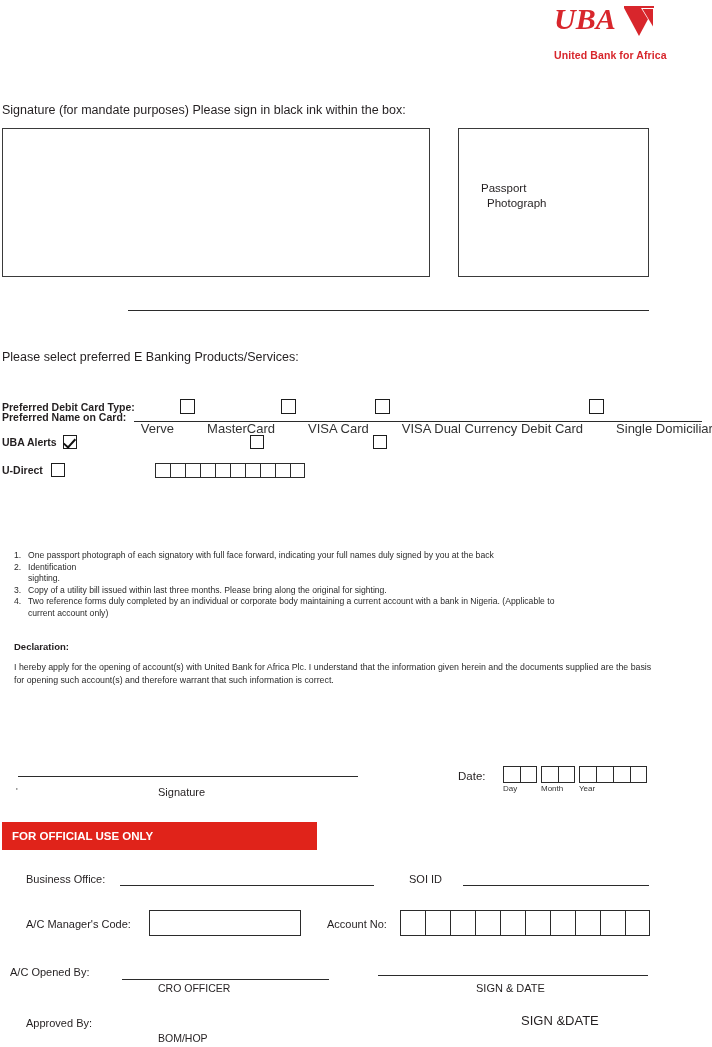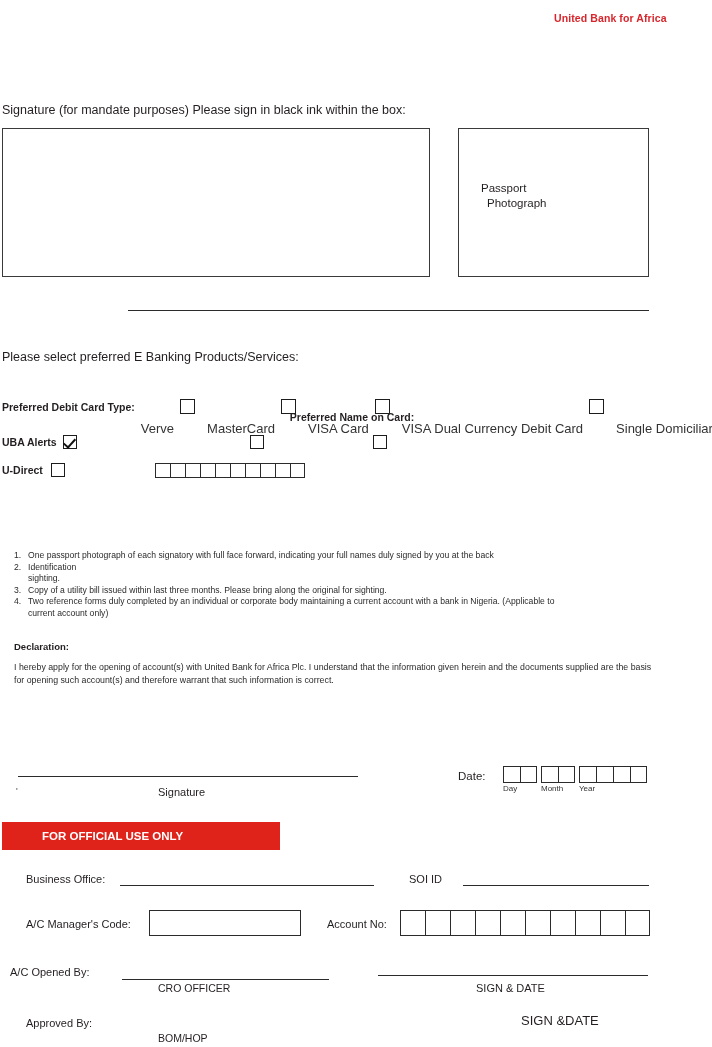--- a/index.html
+++ b/index.html
@@ -82,21 +82,21 @@
     transform: rotate(42deg);
   }
   .cb.big { width: 15px; height: 15px; }
 
   .row-debit { left: 2px; top: 377px; }
   .row-debit .gap { width: 6px; }
   .row-debit .seg { display: flex; align-items: center; }
   .row-debit .seg + .seg { margin-left: 12px; }
   .row-debit .seg .cb { margin-left: 6px; }
 
-  .row-name { left: 2px; top: 411px; width: 700px; flex-direction: column; }
+  .row-name { left: 2px; top: 411px; width: 700px; }
   .name-line {
     flex: 1; height: 0; border-top: 1.2px solid #2b2b2b;
     margin-left: 8px; margin-top: 8px;
   }
   .row-alerts { left: 2px; top: 435px; }
   .row-udirect { left: 2px; top: 463px; }
 
   .cb-free { position: absolute; width: 14px; height: 14px;
              border: 1.2px solid #1c1c1c; background: #fff; }
 
@@ -107,21 +107,21 @@
   }
   .boxrow .bx:last-child { border-right: 1px solid #2b2b2b; }
 
   
   .banner {
     position: absolute; background: #e0231a; color: #fff;
     font-weight: bold; display: flex; align-items: center;
   }
   .banner span { padding-left: 10px; }
   .banner-docs { left: 2px; top: 506px; width: 270px; height: 30px; font-size: 12px; }
-  .banner-official { left: 2px; top: 822px; width: 278px; height: 28px; font-size: 11.5px; padding-left: 30px; }
+  .banner-official { left: 2px; top: 822px; width: 315px; height: 28px; font-size: 11.5px; }
 
   
   .doclist {
     position: absolute; left: 14px; top: 550px; width: 690px;
     font-size: 8.6px; color: #2a2a2a; line-height: 11.6px;
   }
   .doclist .li { display: flex; }
   .doclist .num { width: 14px; flex: 0 0 14px; }
   .doclist .ind { padding-left: 14px; }
 
@@ -170,20 +170,30 @@
   }
   .acct-boxes .bx:last-child { border-right: 1px solid #2b2b2b; }
   .of-cap { position: absolute; font-size: 11px; color: #231f20; }
 </style>
 </head>
 <body>
 
 <div class="page">
 
   <div class="logo-wrap">
+    <div class="logo-row">
+      <div class="logo-uba">UBA</div>
+      <div class="logo-mark">
+        <svg width="34" height="32" viewBox="0 0 34 32" aria-hidden="true">
+          <polygon points="2,1 32,1 32,3 17,31 2,3" fill="#d8262c"></polygon>
+          <polygon points="19,3 32,3 32,24" fill="#ffffff"></polygon>
+          <polygon points="20.5,4 31,4 31,21.5" fill="#d8262c"></polygon>
+        </svg>
+      </div>
+    </div>
     <div class="logo-tag">United Bank for Africa</div>
   </div>
 
   <div class="sig-head">Signature  (for mandate purposes) Please sign in black ink within the box:</div>
   <div class="sig-box"></div>
   <div class="pp-box">
     <div class="pp-text">
       <span>Passport</span>
       <span class="l2">Photograph</span>
     </div>

